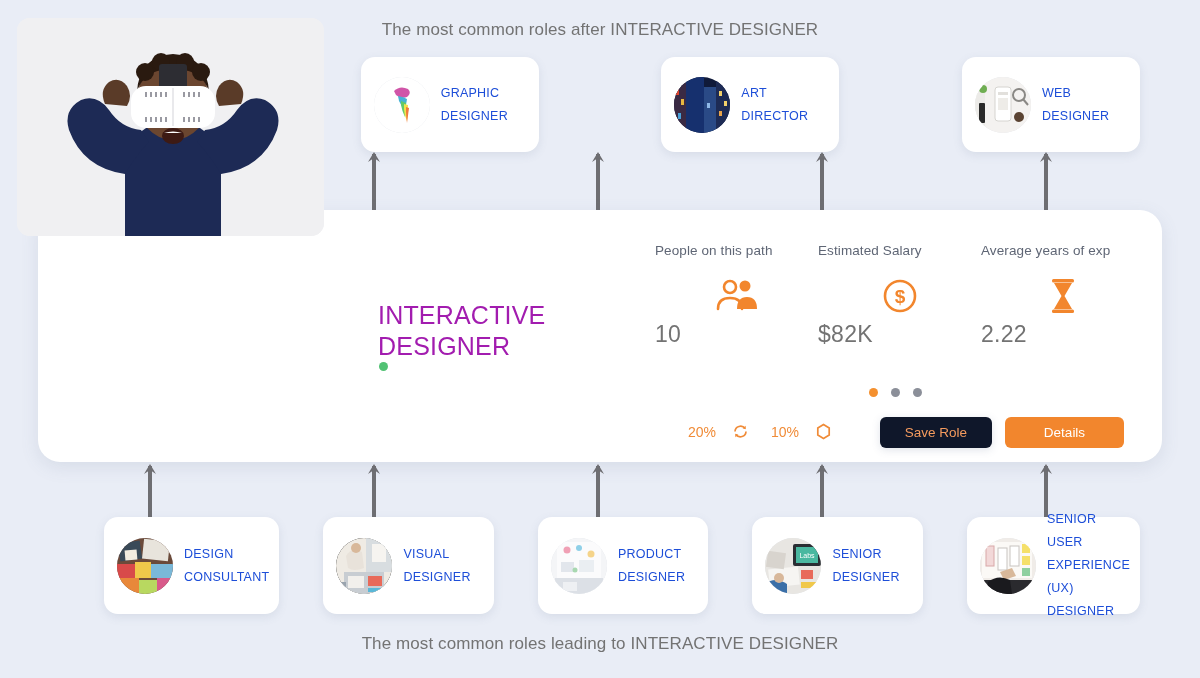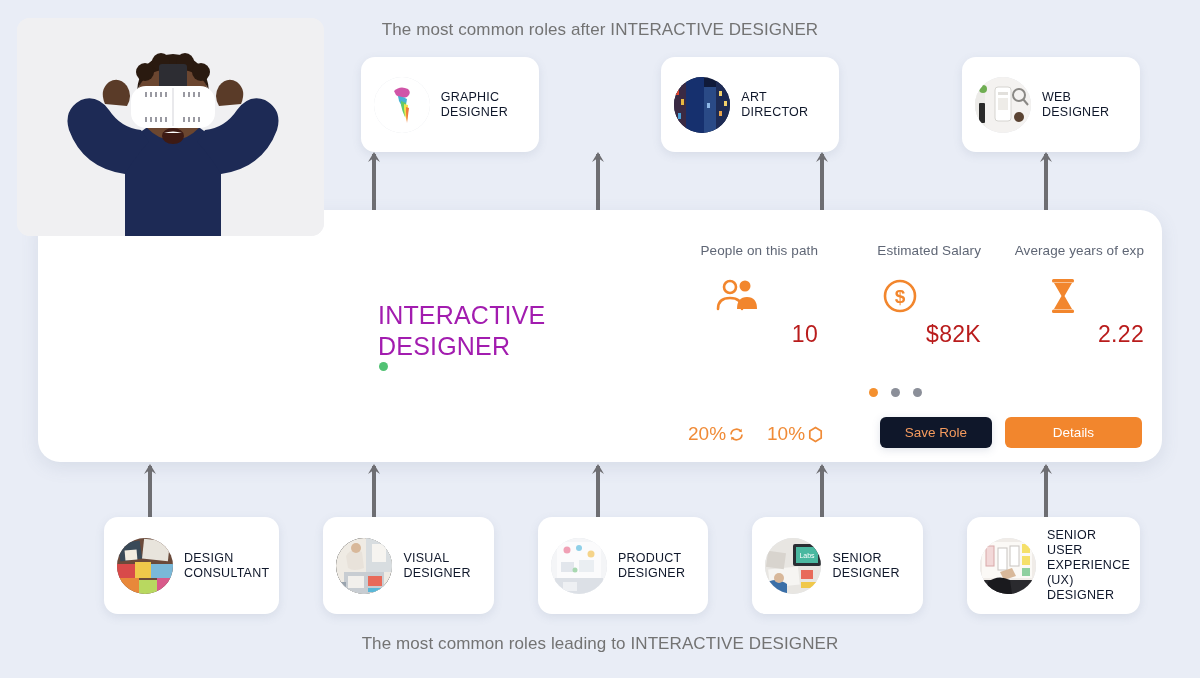--- a/index.html
+++ b/index.html
@@ -56,22 +56,22 @@
     min-width: 56px;
     border-radius: 50%;
     overflow: hidden;
     position: relative;
     background: #dfe2e8;
   }
   .thumb svg { display: block; width: 56px; height: 56px; }
 
   .role-label {
     font-size: 12.5px;
-    line-height: 15px;
-    color: #0f172a;
+    line-height: 23px;
+    color: #1d4ed8;
     letter-spacing: 0.25px;
     white-space: pre-line;
   }
 
   
   .arrow {
     position: absolute;
     width: 14px;
   }
   .arrow svg { display: block; }
@@ -121,37 +121,37 @@
   }
 
   
   .stats {
     position: absolute;
     left: 655px;
     top: 243px;
     width: 490px;
     display: flex;
   }
-  .stat { width: 163px; text-align: right; }
+  .stat { width: 163px; text-align: left; }
   .stat-label {
     font-size: 13.5px;
     color: #5f6675;
     letter-spacing: 0.1px;
   }
   .stat-icon {
     height: 46px;
     margin-top: 15px;
     display: flex;
     align-items: center;
     justify-content: center;
   }
   .stat-icon svg { display: block; }
   .stat-value {
     font-size: 23px;
-    color: #b91c1c;
+    color: #737373;
     margin-top: 2px;
     letter-spacing: 0.3px;
   }
 
   
   .dots {
     position: absolute;
     left: 869px;
     top: 388px;
     display: flex;
@@ -165,22 +165,22 @@
     position: absolute;
     left: 688px;
     top: 423px;
     display: flex;
     gap: 22px;
     align-items: center;
   }
   .pct {
     display: flex;
     align-items: center;
-    gap: 2px;
-    font-size: 19px;
+    gap: 16px;
+    font-size: 14px;
     color: #f08b37;
   }
   .pct svg { display: block; }
 
   
   .btn-save {
     position: absolute;
     left: 880px;
     top: 417px;
     width: 112px;
@@ -191,21 +191,21 @@
     box-shadow: 0 2px 8px rgba(90,105,140,0.18);
     color: #f59b5e;
     font-size: 13.5px;
     font-family: "Liberation Sans", sans-serif;
     cursor: pointer;
   }
   .btn-details {
     position: absolute;
     left: 1005px;
     top: 417px;
-    width: 137px;
+    width: 119px;
     height: 31px;
     background: #f2862d;
     border: none;
     border-radius: 6px;
     color: #ffffff;
     font-size: 13.5px;
     font-family: "Liberation Sans", sans-serif;
     cursor: pointer;
   }
 </style>

